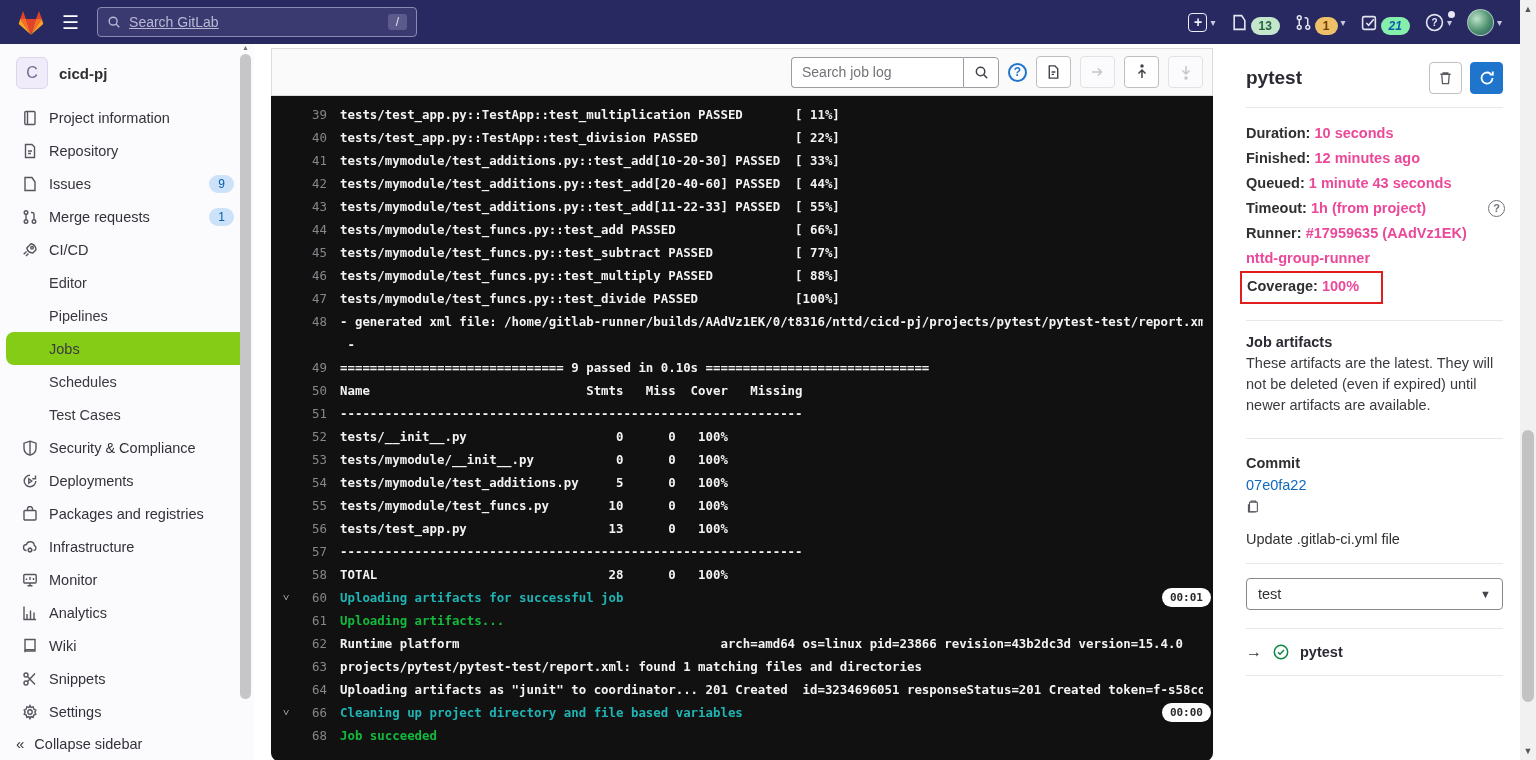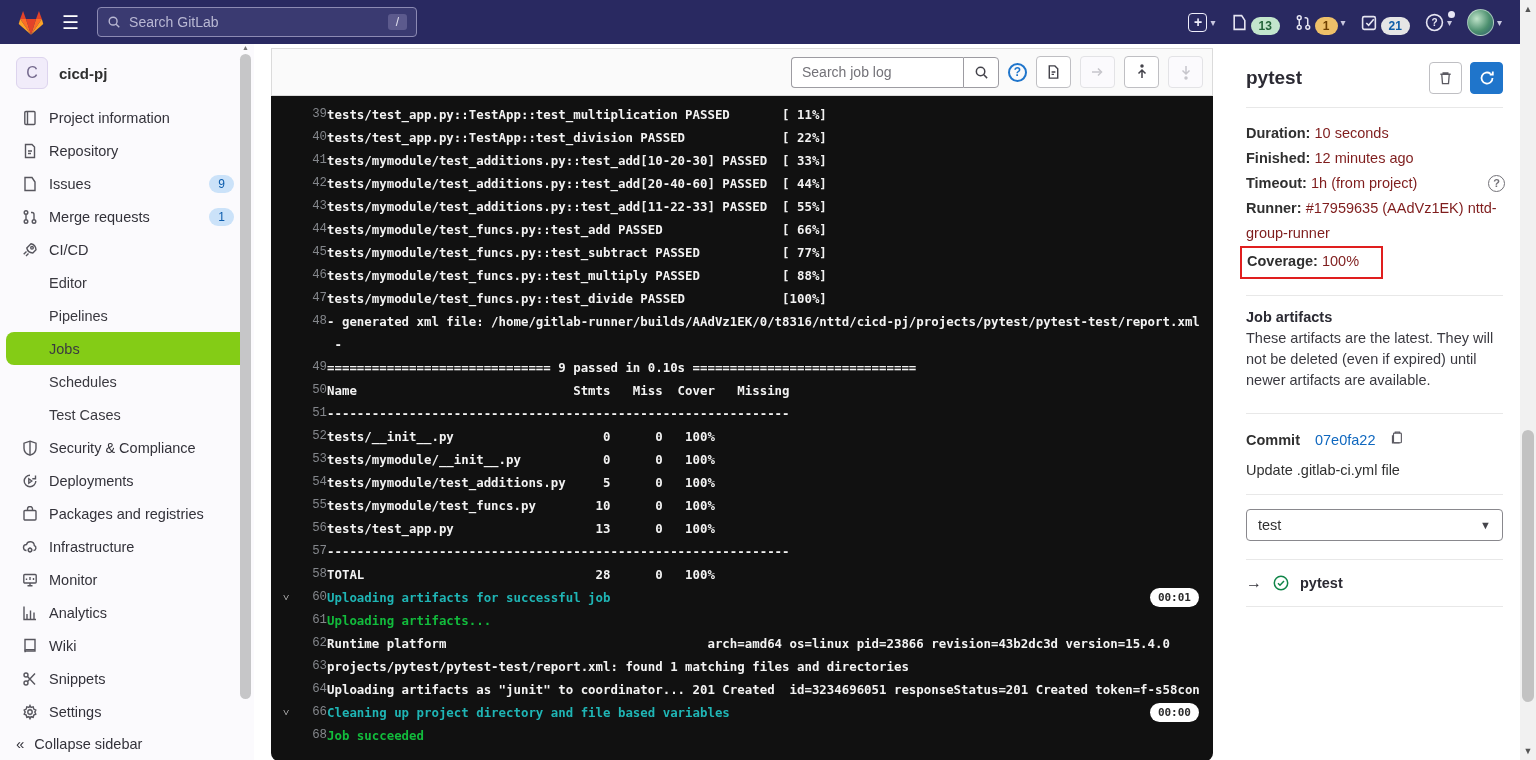--- a/index.html
+++ b/index.html
@@ -5,29 +5,29 @@
   * { box-sizing: border-box; margin: 0; padding: 0; }
   html,body { width:1536px; height:760px; overflow:hidden; font-family:"Liberation Sans",sans-serif; background:#fff; color:#303030; }
   body { position:relative; }
 
   
   .navbar { position:absolute; top:0; left:0; width:1520px; height:44px; background:#292961; display:flex; align-items:center; padding:0 18px; z-index:10; }
   .nav-left { display:flex; align-items:center; gap:18px; }
   .hamburger { color:#fff; font-size:19px; cursor:pointer; }
   .gl-search { width:320px; height:30px; background:#3a3a71; border:1px solid #8c8ab3; border-radius:4px; display:flex; align-items:center; padding:0 9px; color:#b9b8d3; }
   .gl-search svg { flex:0 0 auto; margin-right:8px; }
-  .gl-search .ph { font-size:14px; color:#b9b8d3; flex:1; }
+  .gl-search .ph { font-size:14px; color:#b9b8d3; flex:1;text-decoration:underline; }
   .gl-search kbd { background:#5c5a8d; color:#e3e2f0; border-radius:3px; font-size:12px; padding:1px 8px; font-family:"Liberation Sans",sans-serif; }
   .nav-right { margin-left:auto; display:flex; align-items:center; gap:15px; }
   .nav-ico { display:flex; align-items:center; gap:3px; cursor:pointer; }
   .chev { color:#c9c8e0; font-size:10px; }
   .pill { border-radius:10px; height:18px; line-height:18px; padding:0 8px; font-size:12px; font-weight:bold;margin-top:8px; }
   .pill.green { background:#c3e6cd; color:#24663b; }
   .pill.orange { background:#eec069; color:#6e3f00; }
-  .pill.blue { background:#e5e5e5; color:#0d5ca8; }
+  .pill.blue { background:#86efac; color:#0d5ca8;font-style:italic; }
   .plus-box { width:19px; height:19px; border:1.6px solid #efeefb; border-radius:4px; color:#efeefb; font-size:14px; line-height:16px; text-align:center; font-weight:bold; }
   .help-wrap { position:relative; }
   .help-dot { position:absolute; top:-2px; right:-3px; width:7px; height:7px; border-radius:50%; background:#e8e7f5; }
   .avatar { width:27px; height:27px; border-radius:50%; background:radial-gradient(circle at 35% 35%, #bfe3c9, #4b8f6e 55%, #29566d); border:1px solid rgba(255,255,255,.5); }
 
   
   .page-scroll { position:absolute; top:0; right:0; width:16px; height:760px; background:#f1f1f1; z-index:11; }
   .page-scroll .arr { position:absolute; left:0; width:16px; text-align:center; color:#555; font-size:9px; }
   .page-scroll .thumb { position:absolute; left:2px; width:12px; border-radius:6px; background:#c2c2c2; }
 
@@ -57,43 +57,43 @@
   .jsearch button { width:36px; height:31px; border:1px solid #9d9ca2; border-radius:0 4px 4px 0; background:#fff; display:flex; align-items:center; justify-content:center; cursor:pointer; }
   .qmark { width:19px; height:19px; border:2px solid #1f75cb; color:#1f75cb; border-radius:50%; font-size:12px; font-weight:bold; display:flex; align-items:center; justify-content:center; }
   .tbtn { width:35px; height:32px; background:#fff; border:1px solid #bfbfc3; border-radius:4px; display:flex; align-items:center; justify-content:center; cursor:pointer; }
   .tbtn svg { stroke:#43424a; fill:none; stroke-width:1.5; }
   .tbtn.disabled { border-color:#e3e3e6; background:#fbfafd; }
   .tbtn.disabled svg { stroke:#c6c5cb; }
 
   .log-body { background:#111111; border-radius:0 0 8px 8px; padding:7px 0 14px; min-height:652px; font-family:"DejaVu Sans Mono",monospace; font-size:12.4px; line-height:23px; }
   .lrow { display:flex; position:relative; padding:0 10px 0 6px; }
   .lrow .gut { width:18px; color:#e8e8e8; font-size:11px; flex:0 0 auto; text-align:center; cursor:pointer; }
-  .lrow .num { width:32px; flex:0 0 auto; text-align:right; color:#84878c; cursor:pointer;font-family:Liberation Mono, monospace; }
+  .lrow .num { width:32px; flex:0 0 auto; text-align:right; color:#84878c; margin-right:13px; cursor:pointer; }
   .lrow .txt { white-space:pre; font-weight:600; color:#f3f3f3; overflow:hidden; }
   .lrow.section .txt { color:#1fb5b5; font-weight:700; }
   .lrow.green .txt { color:#12bb3c; font-weight:700; }
-  .lrow .dur { position:absolute; right:14px; top:2px; background:#ffffff; color:#2b2b2b; border-radius:10px; padding:0 8px; font-size:11px; line-height:19px; font-weight:600; }
+  .lrow .dur { position:absolute; right:2px; top:2px; background:#ffffff; color:#2b2b2b; border-radius:10px; padding:0 8px; font-size:11px; line-height:19px; font-weight:600; }
 
   
   .job-panel { position:absolute; top:48px; left:1229px; width:291px; height:712px; background:#fff; padding:14px 17px 0; font-size:14.5px; }
   .jp-head { display:flex; align-items:center; }
   .jp-title { font-size:19px; font-weight:bold; color:#2b2a33; flex:1; }
   .jp-btn { width:33px; height:32px; border:1px solid #bfbfc3; border-radius:4px; background:#fff; display:flex; align-items:center; justify-content:center; cursor:pointer; }
   .jp-btn svg { stroke:#5b5a62; fill:none; stroke-width:1.4; }
   .jp-btn.retry { background:#1f75cb; border-color:#1f75cb; margin-left:8px; }
   .jp-btn.retry svg { stroke:#fff; stroke-width:1.8; }
   .hr { border:none; border-top:1px solid #e8e8e8; margin:13px 0; }
   .drow { line-height:25px; color:#303030; position:relative; }
   .drow b { font-weight:bold; }
-  .drow .val { color:#7f1d1d; }
+  .drow .val { color:#ec4899;font-weight:bold; }
   .drow .help-q { position:absolute; right:-2px; top:4px; width:17px; height:17px; border:1.5px solid #737278; border-radius:50%; color:#737278; font-size:11px; font-weight:bold; display:flex; align-items:center; justify-content:center; }
   .cov-box { display:inline-block; border:2px solid #e01e1e; padding:1px 22px 3px 5px; margin-left:-6px; }
   .jp-sec-title { font-weight:bold; margin-bottom:3px; color:#2b2a33; }
   .jp-text { line-height:21px; color:#3a3940; }
-  .commit-line { display:flex; align-items:flex-end; gap:15px; }
+  .commit-line { display:flex; align-items:flex-start; gap:6px;flex-direction:column; }
   .link { color:#1068bf; cursor:pointer; }
   .clip svg { stroke:#5b5a62; fill:none; stroke-width:1.3; }
   .pipe { line-height:24px; }
   .pipe .ck { display:inline-block; vertical-align:-3px; margin-right:6px; }
   .mono { font-family:"DejaVu Sans Mono",monospace; font-size:13px; }
   .stage-select { margin-top:12px; height:32px; border:1px solid #89888d; border-radius:4px; display:flex; align-items:center; justify-content:space-between; padding:0 11px; cursor:pointer; background:#fff; }
   .stage-select .chevd { color:#45444b; font-size:11px; }
   .stage-row { display:flex; align-items:center; gap:11px; font-weight:600; color:#2b2a33; }
   .arrow-cur { font-size:16px; color:#33323a; }
   svg.ckc { stroke:#108548; fill:none; stroke-width:1.5; }
@@ -523,20 +523,21 @@
       <svg width="16" height="16" viewBox="0 0 16 16">
           <path d="M13.5 8a5.5 5.5 0 1 1-2-4.2"></path>
           <path d="M13.8 1.5v3h-3"></path>
         </svg>
     </button>
   </div>
   <hr class="hr">
   <div id="job-details">
       <div class="drow"><span><b>Duration:</b> <span class="val">10 seconds</span></span></div>
       <div class="drow"><span><b>Finished:</b> <span class="val">12 minutes ago</span></span></div>
+      <div class="drow"><span><b>Queued:</b> <span class="val">1 minute 43 seconds</span></span></div>
       <div class="drow"><span><b>Timeout:</b> <span class="val">1h (from project)</span></span><span class="help-q">?</span></div>
       <div class="drow"><span><b>Runner:</b> <span class="val">#17959635 (AAdVz1EK) nttd-group-runner</span></span></div>
       <div class="drow"><span class="cov-box"><b>Coverage:</b> <span class="val">100%</span></span></div>
     </div>
   <hr class="hr" style="margin-top:16px;">
   <div class="jp-sec-title">Job artifacts</div>
   <p class="jp-text">These artifacts are the latest. They will not be deleted (even if expired) until newer artifacts are available.</p>
   <hr class="hr" style="margin-top:22px; margin-bottom:16px;">
   <div class="commit-line">
     <b>Commit</b>

